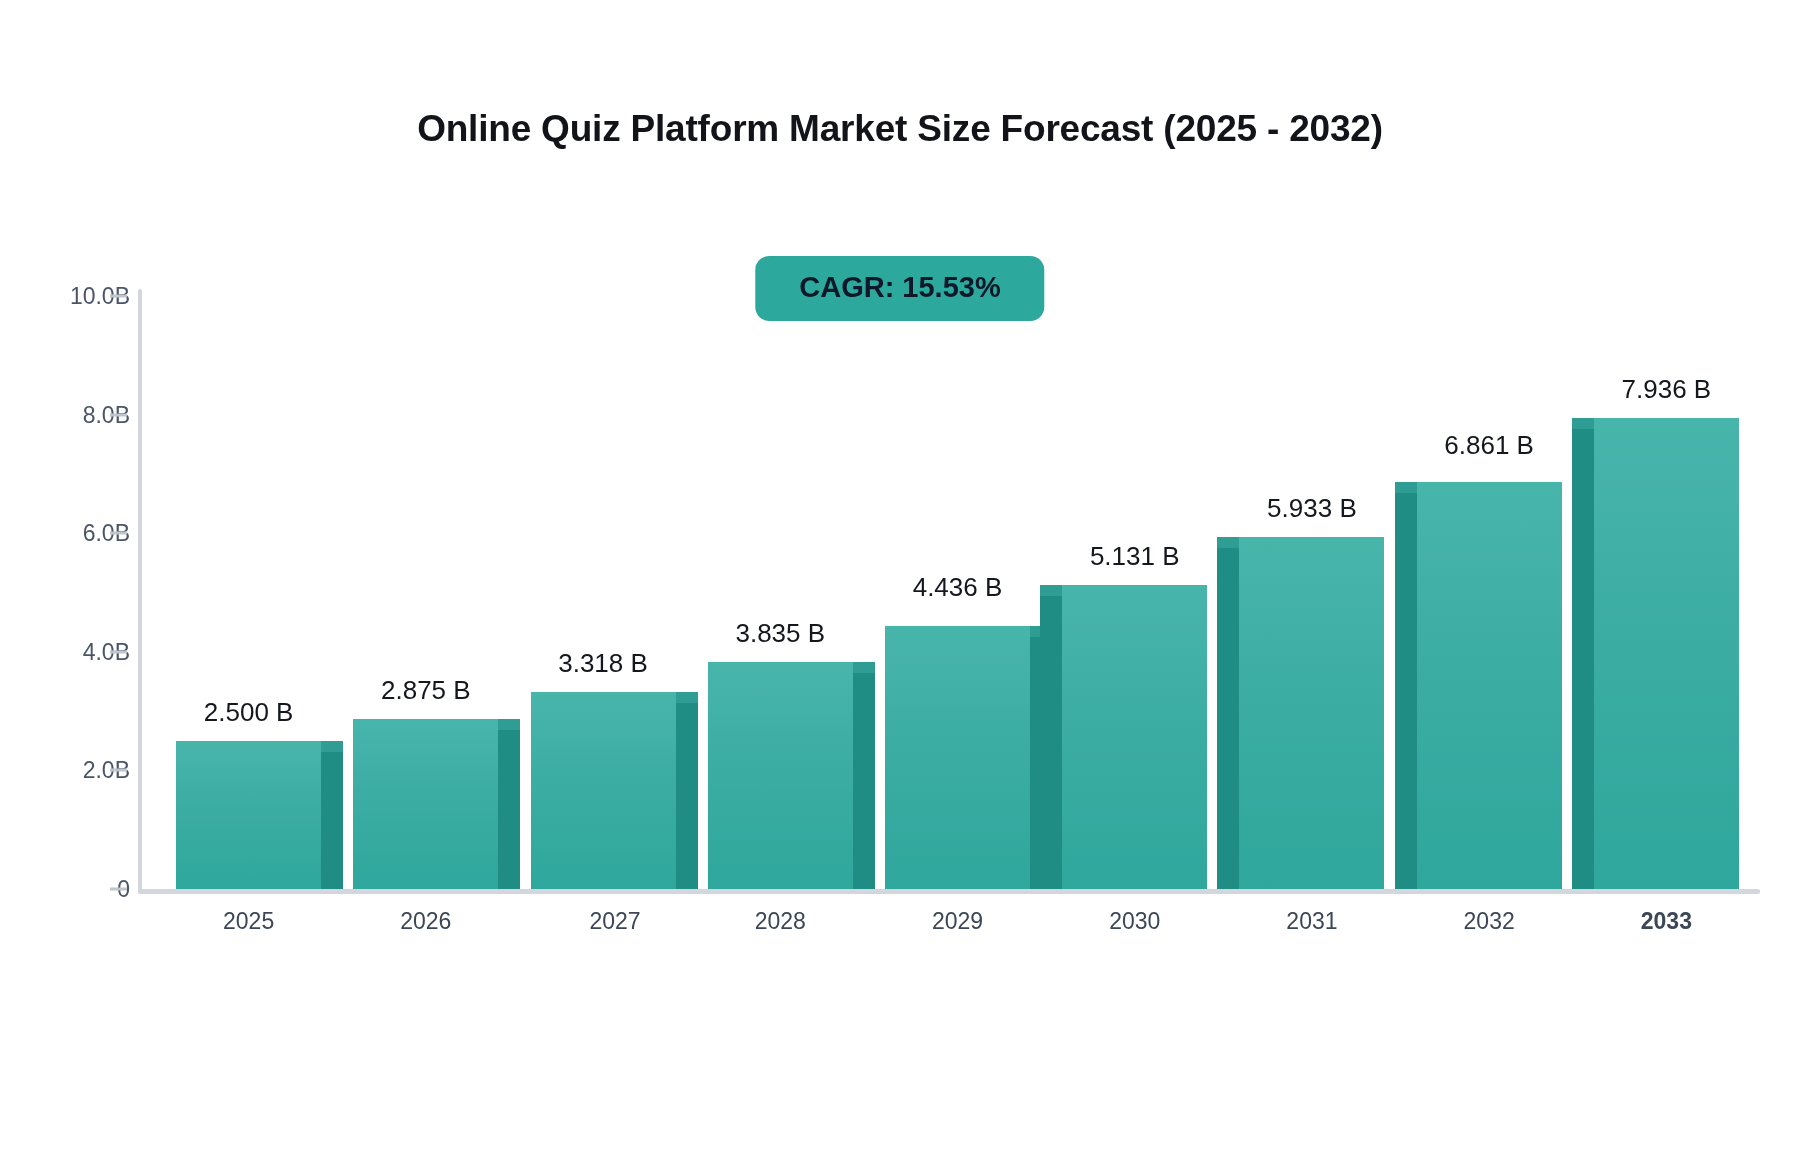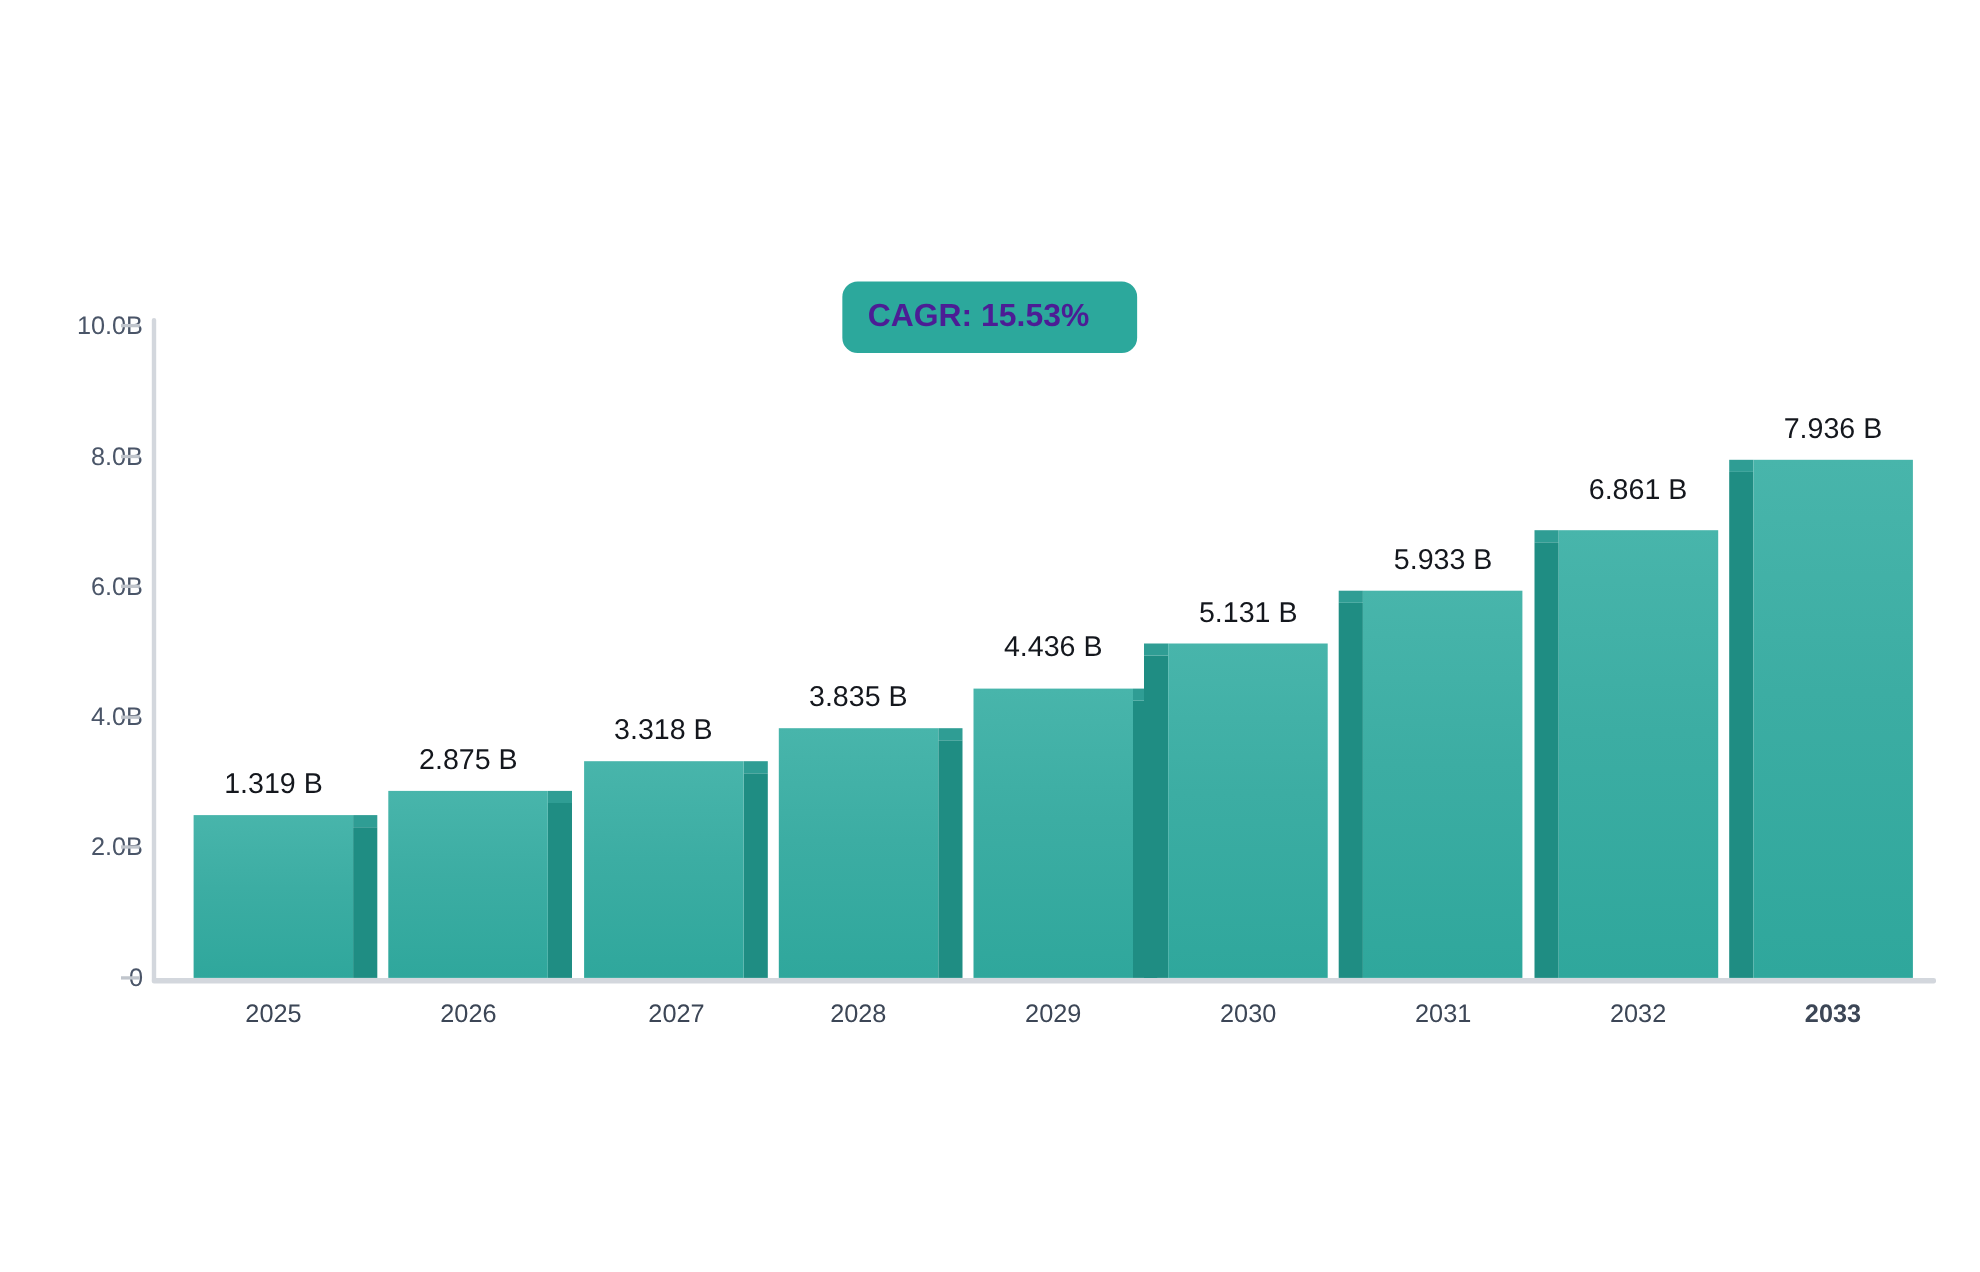--- a/index.html
+++ b/index.html
@@ -44,24 +44,24 @@
     color: #3c4656;
   }
 
   
   .cagr-badge {
     position: absolute;
     top: 256px;
     left: 50%;
     transform: translateX(-50%);
     background: #2ca89c;
-    color: #4c1d95;
+    color: #0f172a;
     font-size: 29px;
     font-weight: bold;
-    padding: 17px 44px 19px 23px;
+    padding: 17px 44px 19px 44px;
     border-radius: 14px;
     white-space: nowrap;
     line-height: 1;
   }
 
   
   .plot {
     position: absolute;
     left: 0;
     top: 0;
@@ -163,20 +163,21 @@
     letter-spacing: -1px;
     line-height: 1;
   }
   .amr-arrow { margin-left: -14px; margin-bottom: 4px; }
 </style>
 </head>
 <body>
 
 <div id="page">
 
+  <div class="chart-title">Online Quiz Platform Market Size Forecast (2025 - 2032)</div>
 
   <div class="cagr-badge">CAGR: 15.53%</div>
 
   <div class="plot" id="plot">
     <div class="y-axis-line"></div>
     <div class="x-axis-line"></div>
   <div class="ytick" style="top: 889px;">0</div>
       <div class="ytick-dash" style="top: 889px;"></div>
       <div class="ytick" style="top: 770.4px;">2.0B</div>
       <div class="ytick-dash" style="top: 770.4px;"></div>
@@ -186,21 +187,21 @@
       <div class="ytick-dash" style="top: 533.2px;"></div>
       <div class="ytick" style="top: 414.6px;">8.0B</div>
       <div class="ytick-dash" style="top: 414.6px;"></div>
       <div class="ytick" style="top: 296px;">10.0B</div>
       <div class="ytick-dash" style="top: 296px;"></div>
       <div class="bar-group" style="left: 176.111px; width: 145px; top: 740.75px; height: 148.25px;">
         <div class="bar-side right" style="height: 137.25px; bottom: 0px;"></div>
         <div class="bar-top" style="width: 22px; top: 0px; right: -22px;"></div>
         <div class="bar-face" style="height: 148.25px;"></div>
       </div>
-      <div class="bar-value" style="left: 248.611px; top: 696.75px;">1.319 B</div>
+      <div class="bar-value" style="left: 248.611px; top: 696.75px;">2.500 B</div>
       <div class="xtick" style="left: 248.611px;">2025</div>
       <div class="bar-group" style="left: 353.333px; width: 145px; top: 718.513px; height: 170.487px;">
         <div class="bar-side right" style="height: 159.487px; bottom: 0px;"></div>
         <div class="bar-top" style="width: 22px; top: 0px; right: -22px;"></div>
         <div class="bar-face" style="height: 170.487px;"></div>
       </div>
       <div class="bar-value" style="left: 425.833px; top: 674.513px;">2.875 B</div>
       <div class="xtick" style="left: 425.833px;">2026</div>
       <div class="bar-group" style="left: 530.556px; width: 145px; top: 692.243px; height: 196.757px;">
         <div class="bar-side right" style="height: 185.757px; bottom: 0px;"></div>

